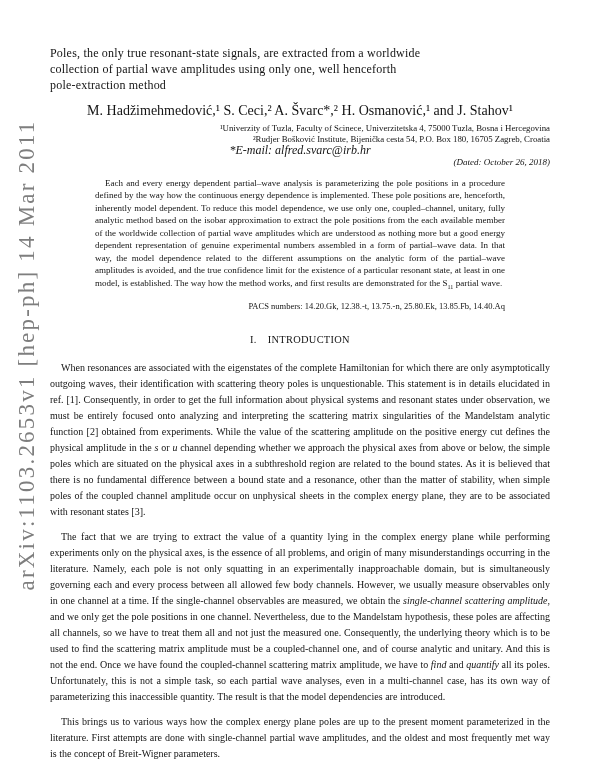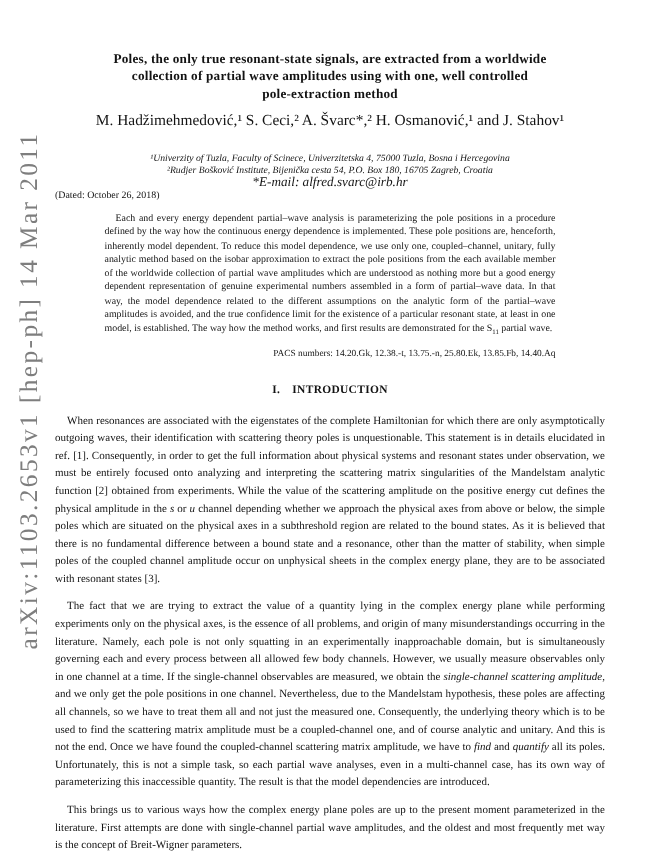--- a/index.html
+++ b/index.html
@@ -21,52 +21,51 @@
     color:#7e7e7e;
     font-family:"Liberation Serif", serif;
   }
   .content{
     position:relative;
     width:500px;
     margin:0 auto;
     padding-top:45px;
   }
   .title{
-    text-align:center;
-    font-weight:bold;
+    font-weight:normal;
     font-size:12px;
     line-height:16.2px;
     letter-spacing:0.2px;
   }
   .title div{white-space:nowrap;}
   .authors{
     text-align:center;
     font-size:14px;
     margin-top:9px;
     white-space:nowrap;
   }
   .affil{
-    text-align:center;
-    font-style:italic;
+    text-align:right;
     font-size:8.8px;
     line-height:11px;
-    margin-top:19px;
+    margin-top:4px;
   }
   .affil div{white-space:nowrap;}
   .email{
     text-align:center;
     font-style:italic;
     font-size:12px;
     line-height:11px;
   }
   .dateline{
-    text-align:left;
+    text-align:right;
     font-size:9px;
     line-height:11px;
     margin-top:1px;
+    font-style:italic;
   }
   .abstract{
     width:410px;
     margin:9px auto 0 auto;
     font-size:9px;
     line-height:12.55px;
     text-align:justify;
     text-indent:10px;
   }
   .sub{
@@ -75,21 +74,21 @@
     line-height:0;
   }
   .pacs{
     width:410px;
     margin:11px auto 0 auto;
     font-size:8.5px;
     text-align:right;
   }
   .section-heading{
     text-align:center;
-    font-weight:bold;
+    font-weight:normal;
     font-size:10.4px;
     margin-top:23px;
     letter-spacing:0.3px;
   }
   .section-heading .secnum{margin-right:11px;}
   .body-text{
     margin-top:15px;
     font-size:10px;
     line-height:16px;
     text-align:justify;
@@ -104,21 +103,21 @@
 <body>
 
 <div id="page">
 
   <div id="arxiv-stamp">arXiv:1103.2653v1  [hep-ph]  14 Mar 2011</div>
 
   <div class="content">
 
     <div class="title">
       <div>Poles, the only true resonant-state signals, are extracted from a worldwide</div>
-      <div>collection of partial wave amplitudes using with one, well controlled</div>
+      <div>collection of partial wave amplitudes using only one, well henceforth</div>
       <div>pole-extraction method</div>
     </div>
 
     <div class="authors">M. Hadžimehmedović,¹ S. Ceci,² A. Švarc*,² H. Osmanović,¹ and J. Stahov¹</div>
 
     <div class="affil">
       <div>¹Univerzity of Tuzla, Faculty of Scinece, Univerzitetska 4, 75000 Tuzla, Bosna i Hercegovina</div>
       <div>²Rudjer Bošković Institute, Bijenička cesta 54, P.O. Box 180, 16705 Zagreb, Croatia</div>
     </div>
 

